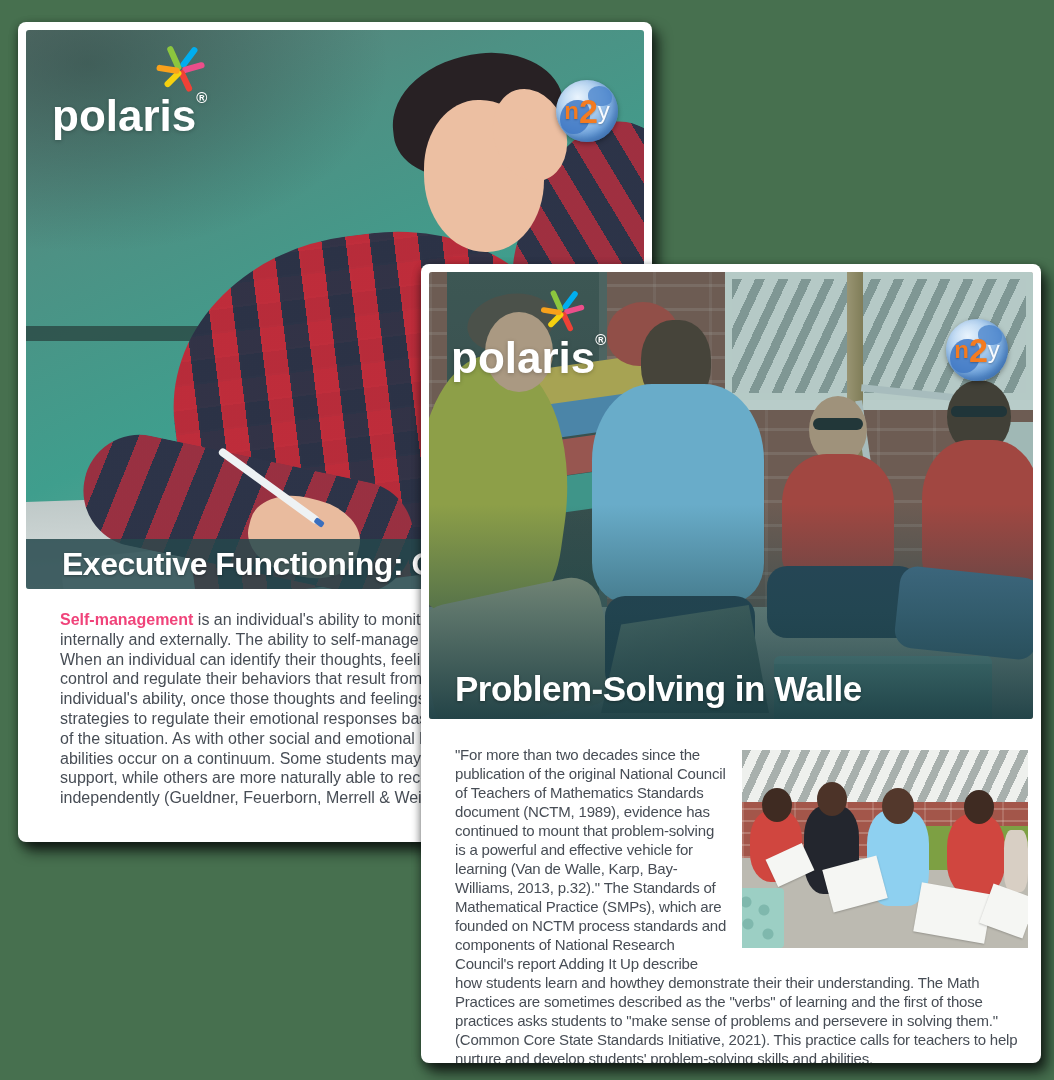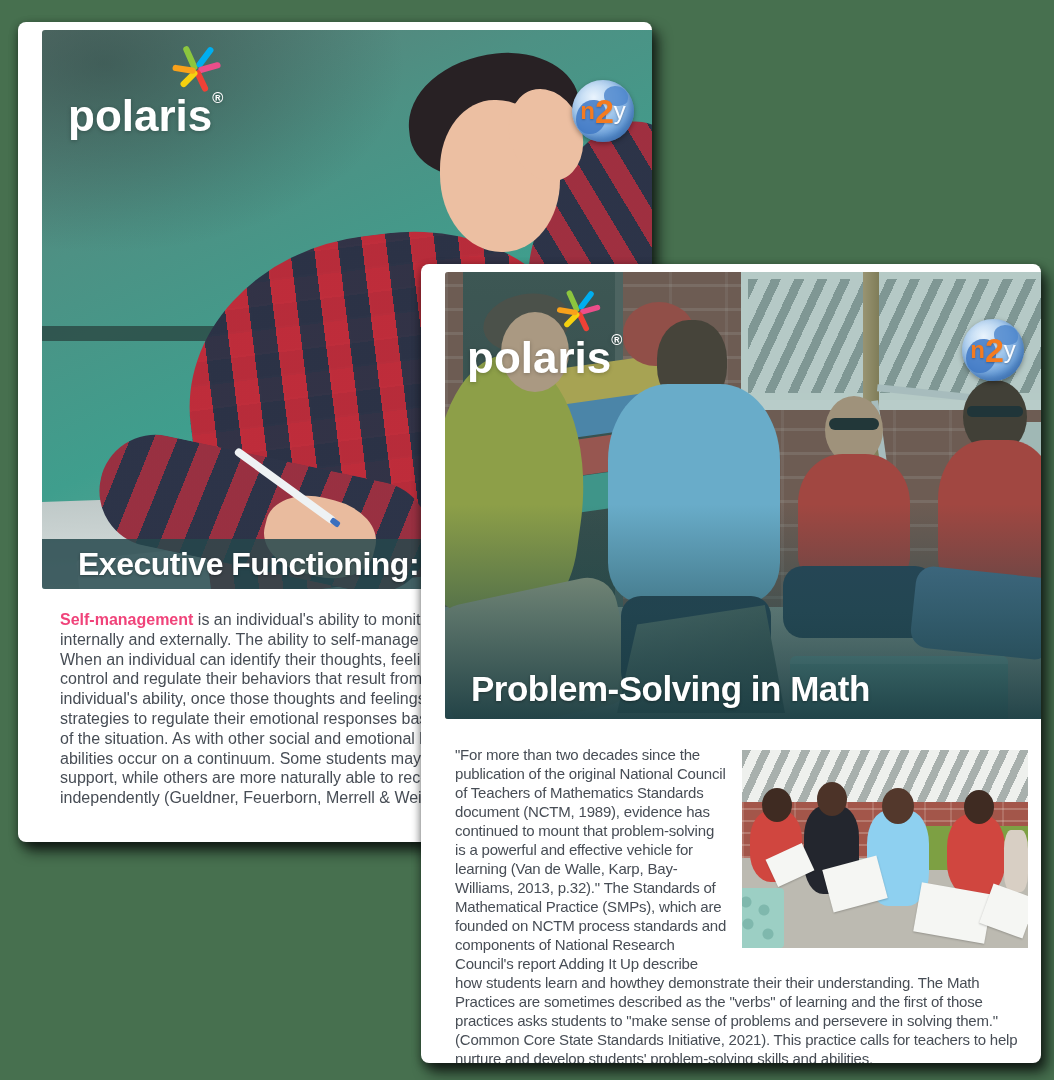--- a/index.html
+++ b/index.html
@@ -7,21 +7,21 @@
     width:1054px;height:1080px;position:relative;overflow:hidden;
     background:var(--background_green,#47704F);
     font-family:"Liberation Sans",sans-serif;
   }
   .card{
     position:absolute;background:#fff;border-radius:8px;
     box-shadow:6px 9px 14px rgba(8,12,10,.78), 0 3px 8px rgba(8,12,10,.45);
   }
   #back-card{left:18px;top:22px;width:634px;height:820px;z-index:1;overflow:hidden;}
   #front-card{left:421px;top:264px;width:620px;height:799px;z-index:3;overflow:hidden;}
-  .photo{position:absolute;left:8px;top:8px;overflow:hidden;border-radius:3px;margin-left:16px;}
+  .photo{position:absolute;left:8px;top:8px;overflow:hidden;border-radius:3px;}
   #back-photo{width:618px;height:559px;
     background:
       radial-gradient(430px 270px at 10% 6%, rgba(40,60,58,.5), transparent 70%),
       linear-gradient(155deg,#5e7b74 0%,#4d9184 28%,#3f9e8d 55%,#63aa99 80%,#7fb3a4 100%);
   }
   #front-photo{width:604px;height:447px;background:#87584e;}
   .ph{position:absolute;}
   
   .bp-tray{left:0;top:296px;width:235px;height:15px;background:rgba(40,66,62,.75);}
   .bp-desk{left:-12px;bottom:-10px;width:660px;height:108px;transform:rotate(-2deg);
@@ -260,21 +260,21 @@
       </svg>
       <div class="brand-word"><span>polaris</span><sup>®</sup></div>
     </div>
 
     <div class="n2y" id="front-n2y">
       <span class="g-n">n</span>
         <span class="g-2">2</span>
         <span class="g-y">y</span>
     </div>
 
-    <div class="page-title" id="front-title">Problem-Solving in Math</div>
+    <div class="page-title" id="front-title">Problem-Solving in Walle</div>
   </div>
 
   <div class="body-area" id="front-body">
     <div class="inset">
       <div class="ph ip-window"></div>
       <div class="ph ip-brick"></div>
       <div class="ph ip-grass"></div>
       <div class="ph ip-pave"></div>
       <div class="ph ip-kid ip-k1"></div>
       <div class="ph ip-h1"></div>

